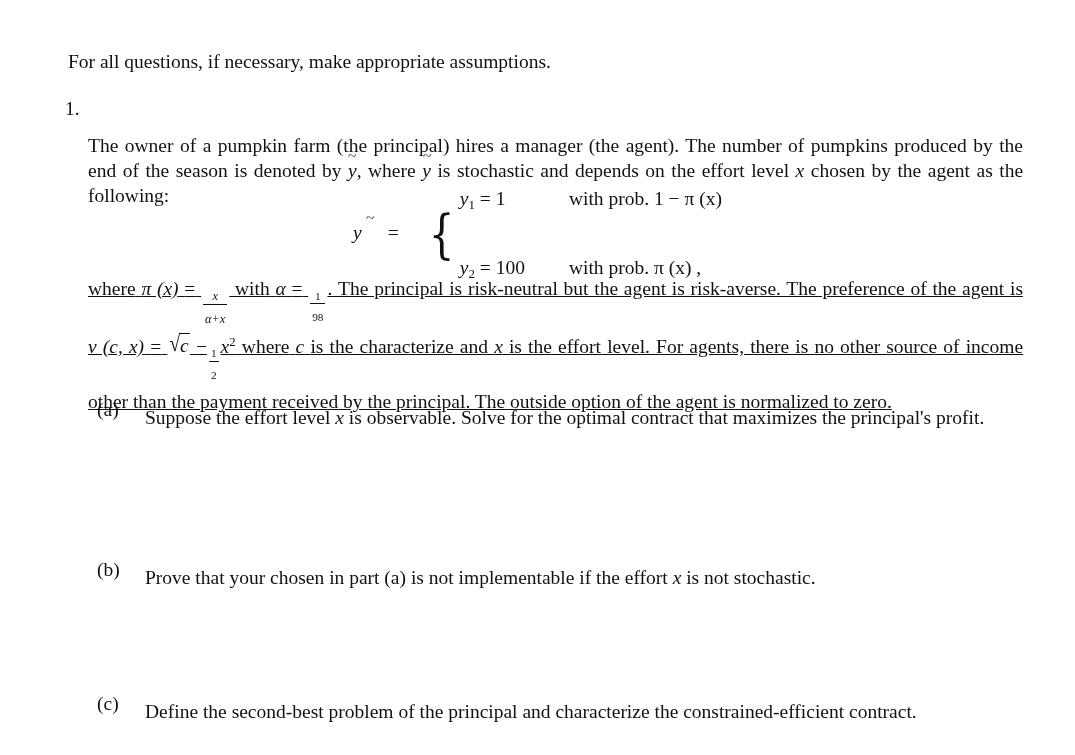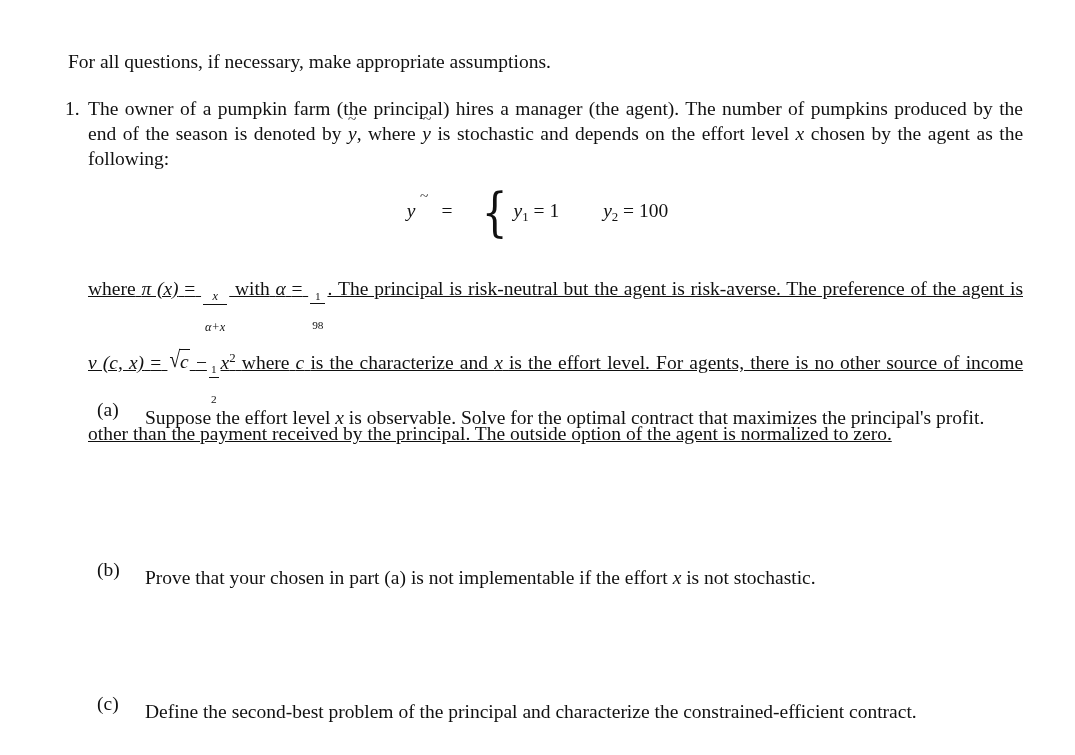--- a/index.html
+++ b/index.html
@@ -47,20 +47,21 @@
   }
   .q-marker {
     width: 23px;
     flex: 0 0 23px;
     text-align: left;
   }
   .q-body {
     flex: 1 1 auto;
     text-align: justify;
     text-justify: inter-word;
+    margin-top: 37px;
   }
   .q-body p {
     margin: 0;
   }
 
   
   .eq-wrap {
     position: absolute;
     left: 0;
     top: 170px;
@@ -158,21 +159,21 @@
     display: inline-flex;
     flex-direction: column;
     align-items: center;
     vertical-align: -0.42em;
     font-size: 0.63em;
     line-height: 1.05;
     margin: 0 2px;
   }
   .frac .num { padding: 0 2px; }
   .frac .den {
-    padding: 16px 2px;
+    padding: 8px 2px;
     border-top: 1px solid #111;
     margin-top: 1px;
   }
   .frac.small { font-size: 0.58em; vertical-align: -0.40em; }
   .sqrt {
     display: inline-block;
     position: relative;
     padding-left: 0.10em;
   }
   .sqrt .radical {
@@ -226,21 +227,23 @@
     </div>
   </div>
 
   <div class="eq-wrap">
     <div class="eq">
       <span class="eq-lhs tilde-y">y</span>
       <span class="eq-eq">=</span>
       <span class="brace">{</span>
       <span class="cases">
         <span class="c-left"><span class="mi">y</span><sub>1</sub> = <span>1</span></span>
+        <span class="c-right"><span>with prob.</span> <span>1 − π (x)</span></span>
         <span class="c-left"><span class="mi">y</span><sub>2</sub> = <span>100</span></span>
+        <span class="c-right"><span>with prob.</span> <span>π (x) ,</span></span>
       </span>
     </div>
   </div>
 
   <div class="where">
     <p><span>where</span>
       <span class="mi nb">π (x)</span>
       <span>=</span>
       <span class="frac">
           <span class="num mi">x</span>

